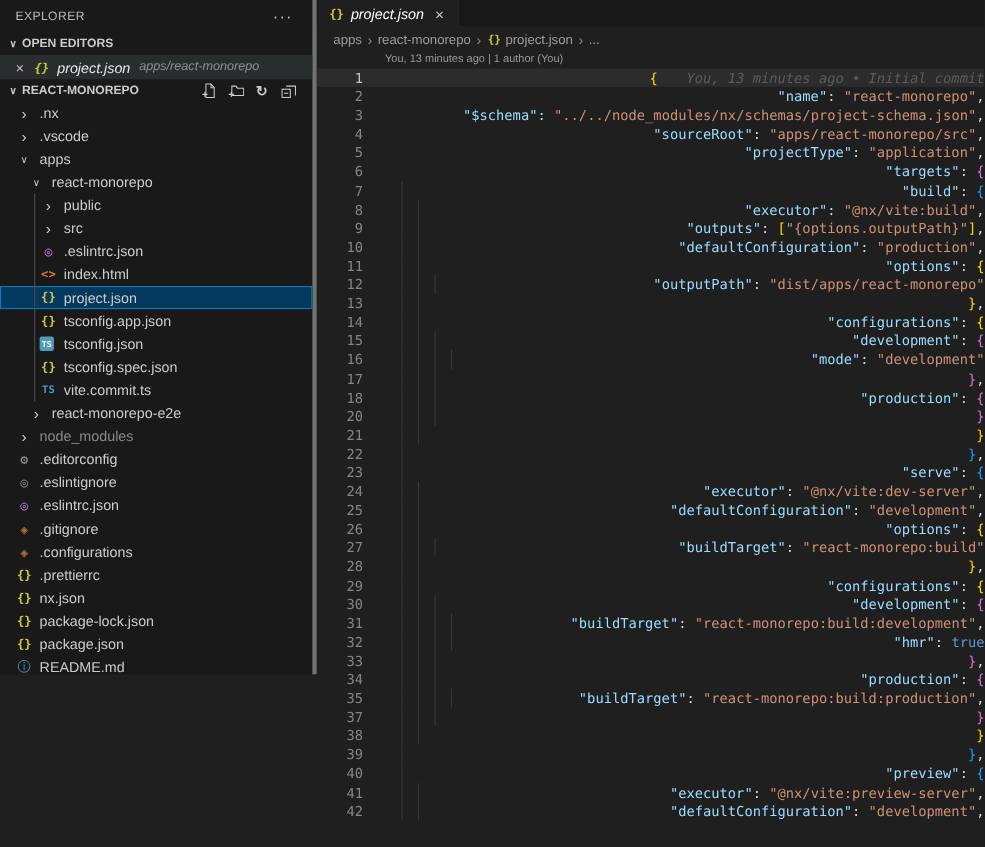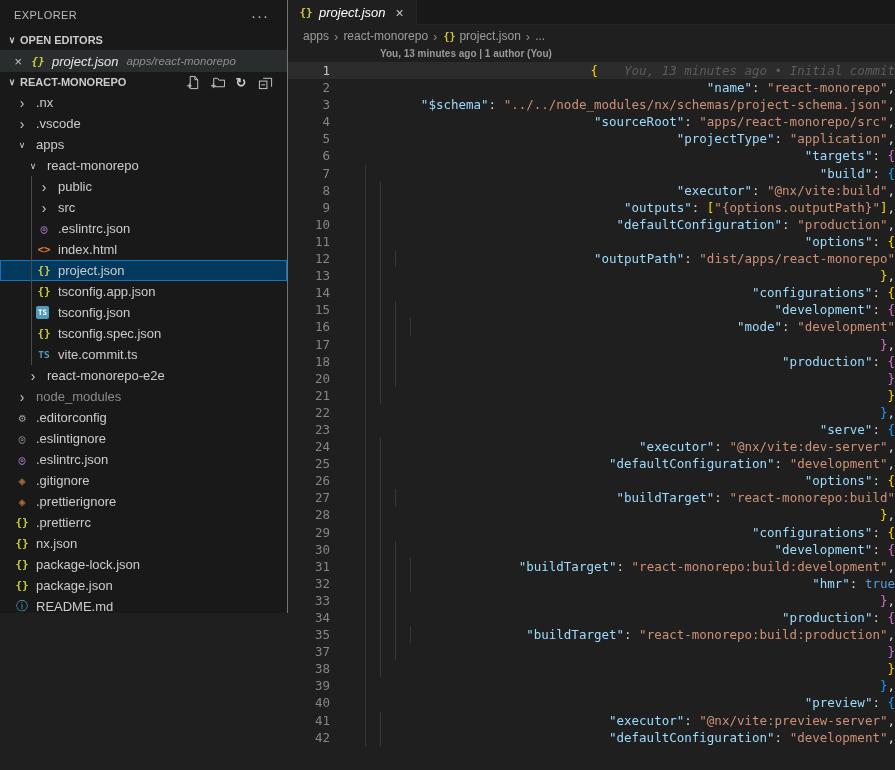--- a/index.html
+++ b/index.html
@@ -1,21 +1,21 @@
 <!DOCTYPE html>
 <html><head>
 <meta charset="utf-8">
 <style>
   * { margin:0; padding:0; box-sizing:border-box; }
   html,body { width:895px; height:770px; overflow:hidden; background:#1f1f1f;
     font-family:"Liberation Sans", sans-serif; cursor:default; }
   #app { display:flex; width:895px; height:770px; }
 
   
-  #sidebar { width:288px; height:613px; background:#191919; border-right:1px solid #737373;
+  #sidebar { width:288px; height:613px; background:#191919; border-right:4px solid #737373;
     color:#cccccc; flex:none; overflow:hidden; }
   .ex-title { height:30px; display:flex; align-items:center; padding:0 14px;
     font-size:11px; color:#bbbbbb; letter-spacing:.4px; }
   .ex-title .spacer { flex:1; }
   .more-dots { color:#c5c5c5; font-size:15px; letter-spacing:1px; padding:0 4px; }
   .sec-header { height:20px; display:flex; align-items:center; padding:0 4px;
     font-size:11px; font-weight:bold; color:#cccccc; }
   .sec-header .chev-sm { width:16px; text-align:center; font-size:9px; color:#cccccc; flex:none; }
   .sec-actions { margin-left:auto; display:flex; align-items:center; padding-right:8px; gap:4px; }
   .act-btn { width:20px; height:20px; display:flex; align-items:center; justify-content:center;
@@ -55,22 +55,22 @@
   .tab { height:25px; display:flex; align-items:center; background:#1f1f1f; padding:0 10px;
     border-right:1px solid #252526; }
   .tab .ficon { margin-right:5px; }
   .tab-label { font-size:13px; font-style:italic; color:#ffffff; margin-right:8px; }
   .tab-close { color:#c5c5c5; font-size:14px; padding:0 2px; }
   #breadcrumbs { height:22px; display:flex; align-items:center; padding-left:15px;
     font-size:12px; color:#9d9d9d; flex:none; }
   .bc-item { display:flex; align-items:center; }
   .bc-sep { margin:0 5px; color:#8a8a8a; font-size:13px; }
   .bc-item .ficon { width:14px; margin-right:3px; font-size:10px; }
-  #codelens { height:15px; font-size:10px; color:#999999; padding-left:92px; flex:none;
-    font-weight:bold; line-height:14px; }
+  #codelens { height:15px; font-size:10px; color:#999999; padding-left:62px; flex:none;
+    font-weight:normal; line-height:14px; }
   #code { flex:1; overflow:hidden; font-family:"DejaVu Sans Mono", monospace; font-size:12.5px; }
   .cline { height:17.1px; line-height:17.1px; position:relative; white-space:pre; }
   .cline.current { background:#2c2c2c; }
   .cline.current .ln { color:#c6c6c6; }
   .ln { position:absolute; left:0; top:0; width:42px; text-align:right; color:#858585; }
   .lc { display:block; margin-left:62px; position:relative;text-align:right; }
   .ig { position:absolute; top:0; bottom:0; width:0; border-left:1px solid #383838; }
   .tk.k  { color:#9cdcfe; }
   .tk.s  { color:#ce9178; }
   .tk.p  { color:#d4d4d4; }
@@ -206,21 +206,21 @@
           <div class="tree-row" style="padding-left: 14px;">
             <span class="ficon eslint-purple">◎</span>
             <span class="tree-label">.eslintrc.json</span>
           </div>
           <div class="tree-row" style="padding-left: 14px;">
             <span class="ficon diamond">◈</span>
             <span class="tree-label">.gitignore</span>
           </div>
           <div class="tree-row" style="padding-left: 14px;">
             <span class="ficon diamond">◈</span>
-            <span class="tree-label">.prettierignore</span>
+            <span class="tree-label">.configurations</span>
           </div>
           <div class="tree-row" style="padding-left: 14px;">
             <span class="ficon json">{}</span>
             <span class="tree-label">.prettierrc</span>
           </div>
           <div class="tree-row" style="padding-left: 14px;">
             <span class="ficon json">{}</span>
             <span class="tree-label">nx.json</span>
           </div>
           <div class="tree-row" style="padding-left: 14px;">

